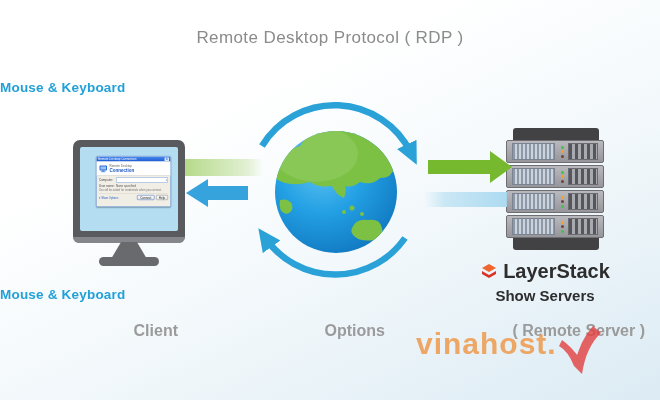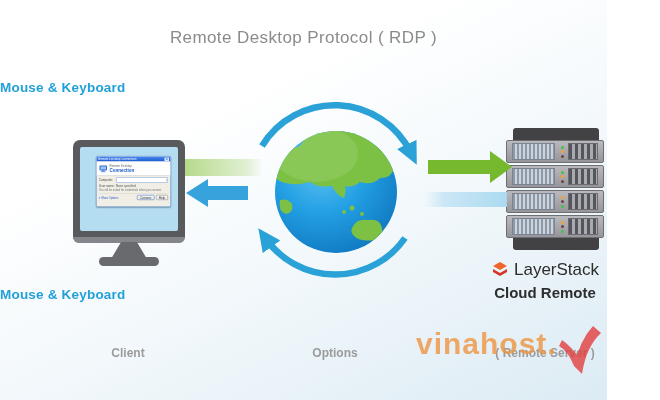--- a/index.html
+++ b/index.html
@@ -1,33 +1,33 @@
 <!DOCTYPE html>
 <html><head>
 <meta charset="utf-8">
 <style>
   html,body { margin:0; padding:0; }
   .canvas {
-    position:relative; width:607px; height:400px; overflow:hidden;
+    position:relative; width:660px; height:400px; overflow:hidden;
     background:linear-gradient(155deg,#ffffff 30%,#f2f8fb 60%,#dcebf4 100%);
     font-family:"Liberation Sans", sans-serif;
   }
   .abs { position:absolute; }
   .title {
     top:28px; left:0; right:0; text-align:center;
     font-size:17px; color:#8b8b8b; letter-spacing:.4px;
   }
   .mk-label {
     left:0; right:0; text-align:left;
     color:#22a0d8; font-weight:bold; font-size:13.5px; letter-spacing:.2px;
   }
   .mk-top { top:80px; }
   .mk-bottom { top:287px; }
   .node-label {
-    font-weight:bold; font-size:12px; color:#9b9b9b; text-align:center;margin-top:24px;
+    font-weight:bold; font-size:16px; color:#9b9b9b; text-align:right;
   }
   
   .monitor-frame {
     left:73px; top:140px; width:112px; height:103px;
     background:#595a5e; border-radius:7px;
   }
   .monitor-bezel { left:0; right:0; bottom:0; height:6px; background:#84868b; border-radius:0 0 7px 7px; }
   .monitor-screen {
     left:80px; top:147px; width:98px; height:84px;
     background:#b5ddf1; border-radius:2px;
@@ -89,21 +89,21 @@
   
   .scene { left:0; top:0; pointer-events:none; }
   .globe-label {
     left:272px; top:187px; width:128px; text-align:center;
     color:#1c3f70; font-weight:bold; font-size:15px; letter-spacing:.3px;
     text-shadow:0 0 2px rgba(255,255,255,.35);
   }
   
   .brand-block { left:470px; top:260px; width:150px; text-align:center; color:#2d2d2d; }
   .brand-row { display:flex; align-items:center; justify-content:center; gap:5px; }
-  .brand-name { font-weight:normal; font-size:17px; }
+  .brand-name { font-weight:bold; font-size:20px; }
   .brand-sub { font-weight:bold; font-size:15px; margin-top:4px; }
   
   .lbl-client { left:78px;  top:322px; width:100px; }
   .lbl-internet { left:285px; top:322px; width:100px; }
   .lbl-remote { left:445px; top:322px; width:200px; }
   
   .watermark {
     left:408px; top:324px; display:flex; align-items:flex-start;
     opacity:.8; z-index:9;
   }
@@ -267,21 +267,21 @@
 
 
   <div class="abs brand-block">
     <div class="brand-row">
       <svg width="18" height="18" viewBox="0 0 18 18">
         <path d="M9 1 L16 5 L9 9 L2 5 z" fill="#f0652e"></path>
         <path d="M2 8 L9 12 L16 8 L16 11 L9 15 L2 11 z" fill="#d93227"></path>
       </svg>
       <span class="brand-name">LayerStack</span>
     </div>
-    <div class="brand-sub">Cloud Remote</div>
+    <div class="brand-sub">Show Servers</div>
   </div>
 
   <div class="abs node-label lbl-client">Client</div>
   <div class="abs node-label lbl-internet">Options</div>
   <div class="abs node-label lbl-remote">( Remote Server )</div>
 
   <div class="abs watermark">
     <span class="wm-text">vinahost.</span>
     <svg width="52" height="52" viewBox="0 0 48 52" style="margin-left:-4px;">
       <path d="M4,22 Q13,27 19,42 L25,35 Q16,22 7,16 z" fill="#e34040"></path>

